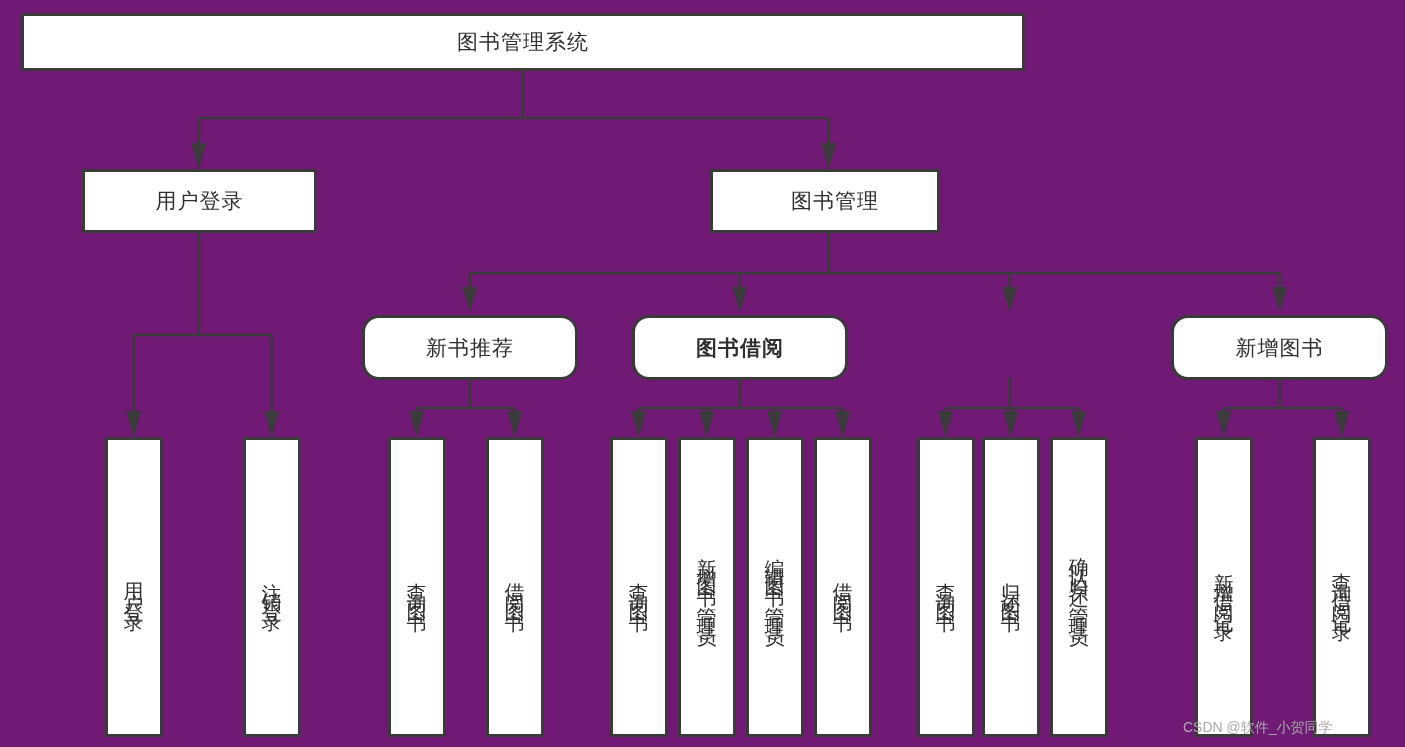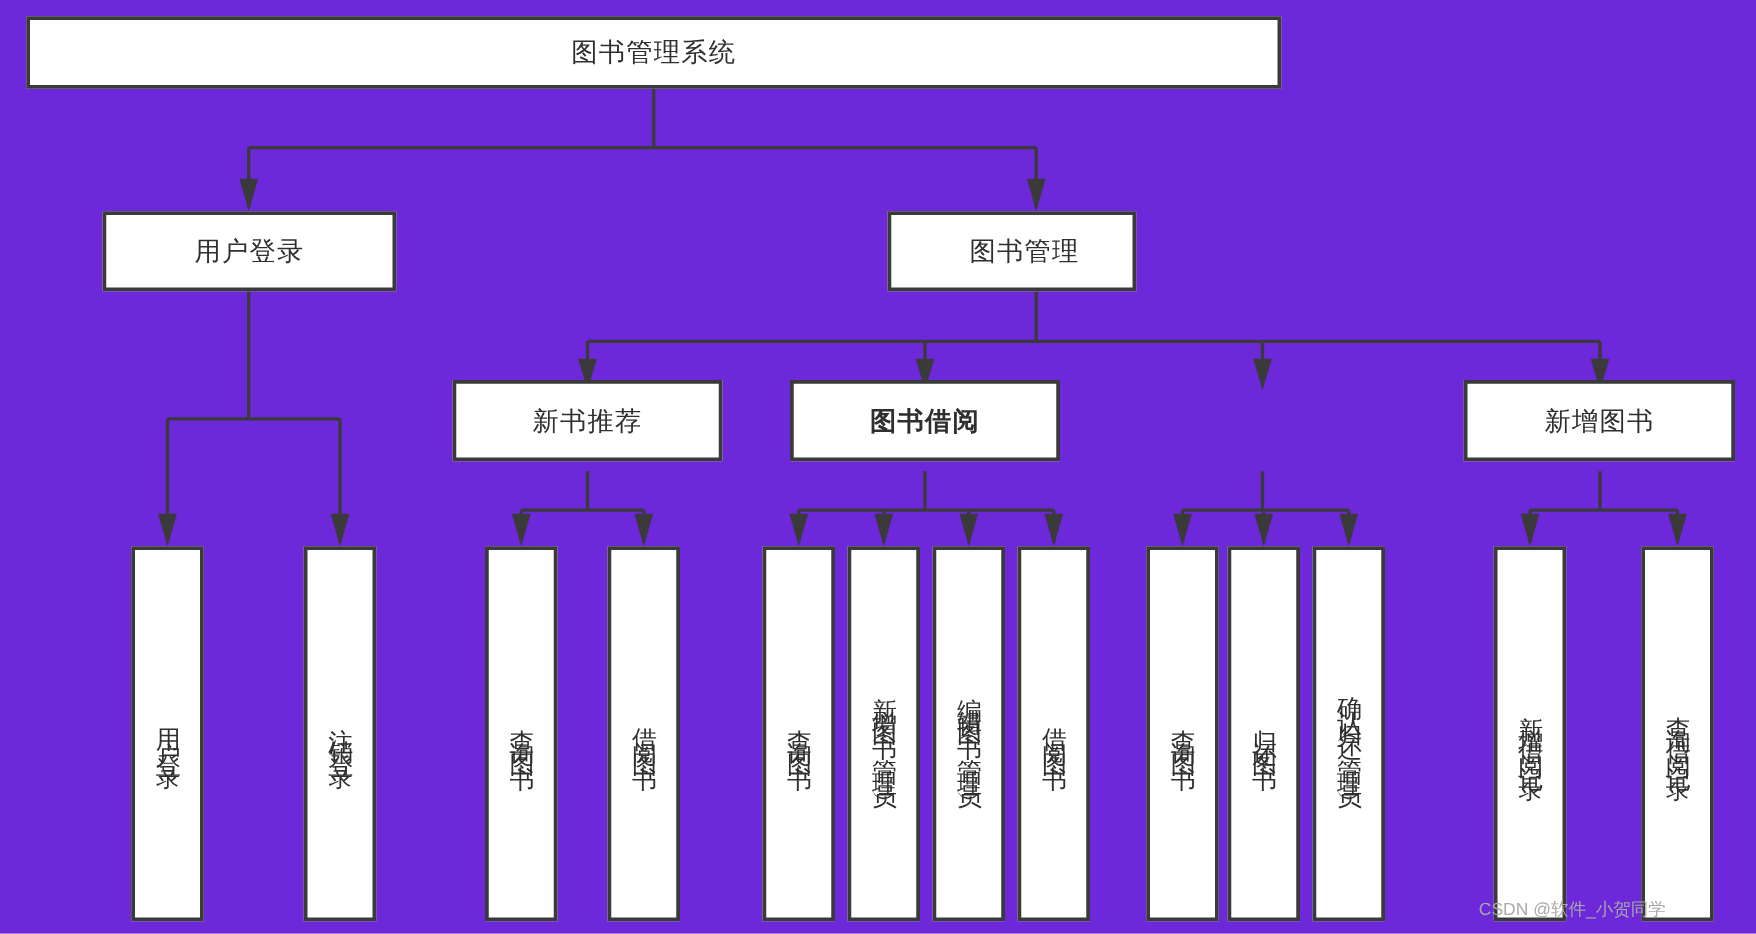--- a/index.html
+++ b/index.html
@@ -1,20 +1,20 @@
 <!DOCTYPE html>
 <html><head>
 <meta charset="utf-8">
 <style>
   html, body { margin: 0; padding: 0; background: #ffffff; }
   #canvas {
     position: relative;
     width: 1405px;
     height: 747px;
-    background: #6d28d9;
+    background: #701a75;
     font-family: "Liberation Sans", "DejaVu Sans", sans-serif;
     overflow: hidden;
   }
   #connectors {
     position: absolute;
     left: 0; top: 0;
     z-index: 0;
   }
   .box {
     position: absolute;
@@ -24,22 +24,22 @@
     display: flex;
     align-items: center;
     justify-content: center;
     z-index: 1;
     color: #2f2f2f;
     font-size: 21px;
     letter-spacing: 1px;
   }
   .box.root   { left: 21px;  top: 13px;  width: 1004px; height: 58px; }
   .box.lvl2a  { left: 82px;  top: 169px; width: 235px;  height: 64px; }
-  .box.lvl2b  { left: 710px; top: 169px; width: 199px;  height: 64px; padding-left: 20px; }
-  .box.lvl3   { top: 304px; height: 65px; width: 216px; }
+  .box.lvl2b  { left: 710px; top: 169px; width: 230px;  height: 64px; padding-left: 20px; }
+  .box.lvl3   { top: 315px; height: 65px; width: 216px; border-radius: 17px; }
   .box.l3a { left: 362px; }
   .box.l3b { left: 632px; font-weight: bold; }
   .box.l3c { left: 902px; }
   .box.l3d { left: 1171px; width: 217px; }
   .box.leaf {
     top: 437px; height: 300px; width: 58px;
   }
   .leaf .vtext {
     writing-mode: vertical-rl;
     text-orientation: mixed;

